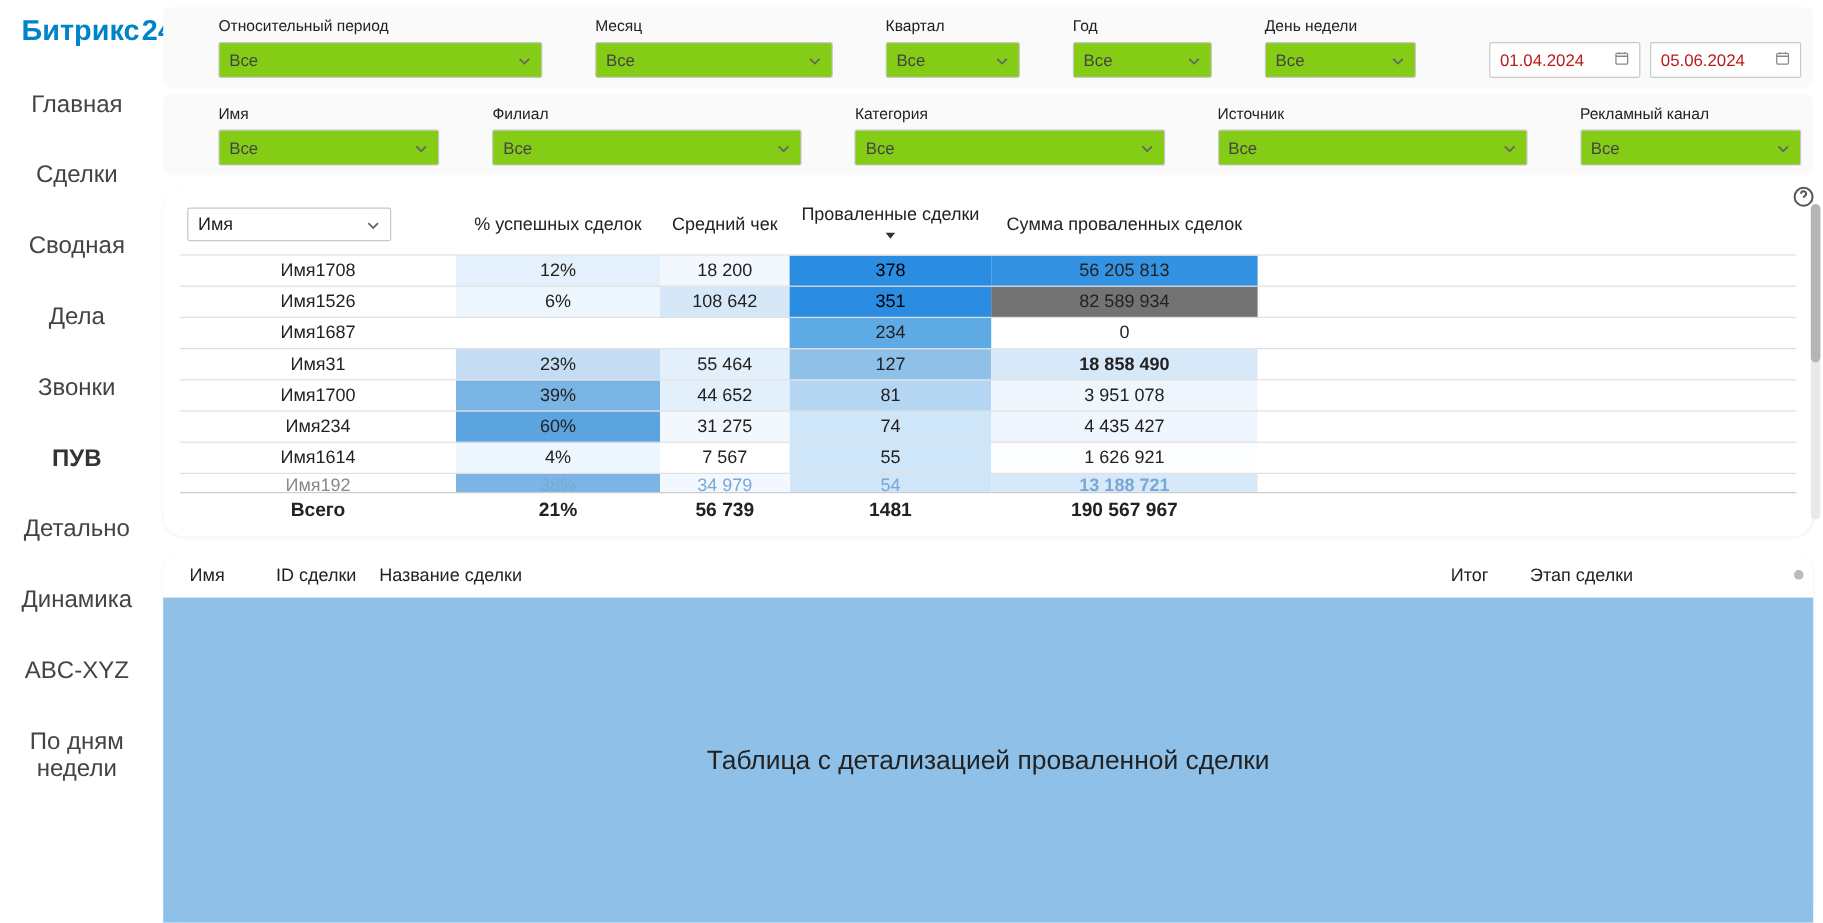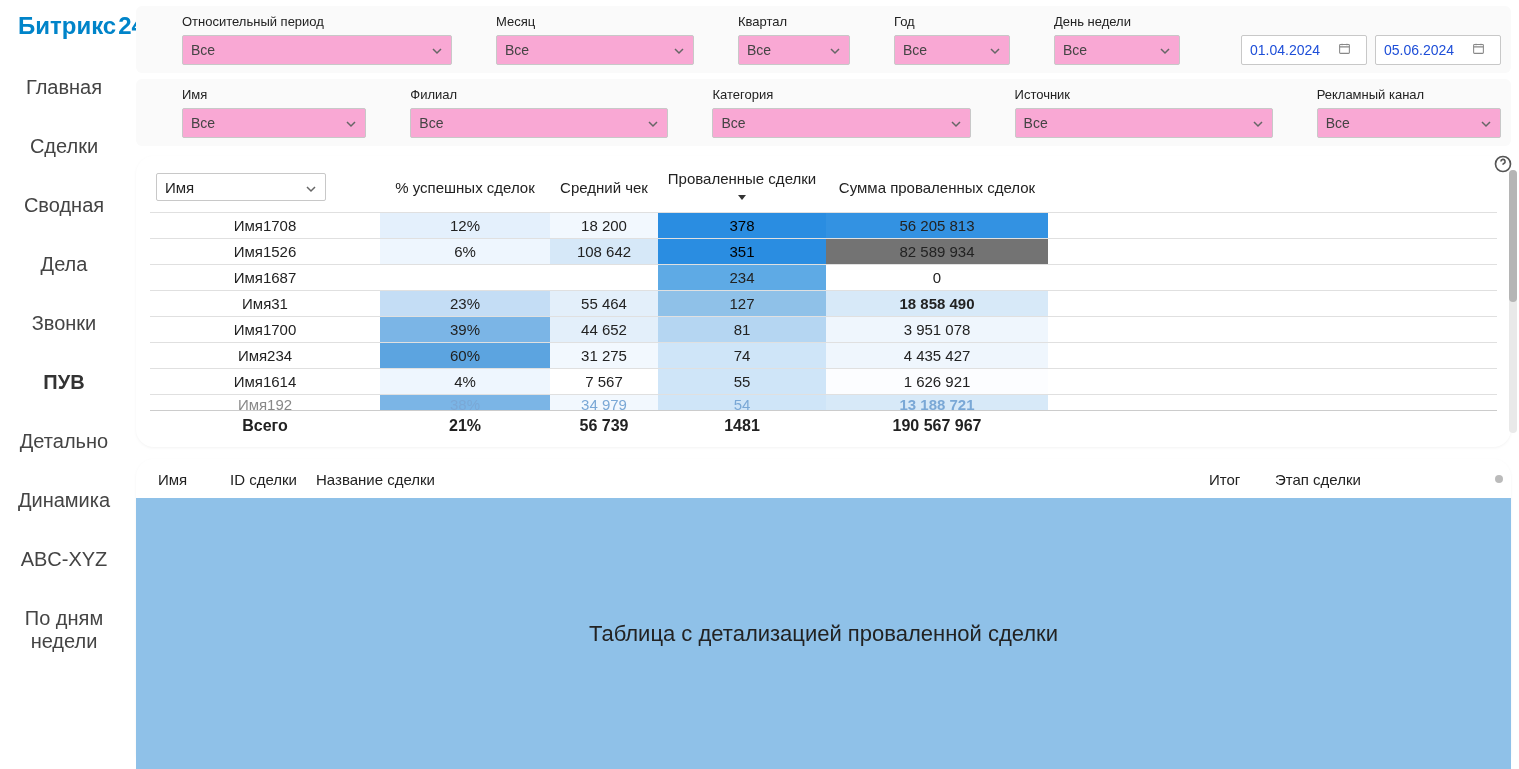--- a/index.html
+++ b/index.html
@@ -15,32 +15,32 @@
   .nav-item.active { font-weight: 700; color:#333;}
 
   .main { padding: 6px 8px 0 8px; display:flex; flex-direction:column; gap:6px; }
 
   .filters-row { display:flex; gap:8px; align-items:flex-end; background:#fafafa; border-radius:6px; padding:8px 10px; }
   .filters-row.second { background:#fafafa; }
 
   .filter { display:flex; flex-direction:column; gap:6px;margin-left:36px; }
   .filter-label { font-size: 13px; color:#222; }
   .select {
-    height: 30px; border:1px solid #c8c8c8; border-radius:2px; background:#f9a8d4;
+    height: 30px; border:1px solid #c8c8c8; border-radius:2px; background:#84cc16;
     display:flex; align-items:center; justify-content:space-between; padding:0 8px;
     color:#444; cursor:pointer; font-size:14px;
   }
   .chev { width:12px; height:12px; }
   .chev svg { width:12px; height:12px; stroke:#666; fill:none; stroke-width:1.5; }
 
   .date-group { display:flex; gap:8px; margin-left:auto; align-items:flex-end; }
   .date-input {
     height: 30px; border:1px solid #c8c8c8; border-radius:2px; background:#fff;
-    display:flex; align-items:center; justify-content:flex-start; padding:0 8px; gap:18px;
-    color:#1d4ed8; width:126px;margin-top:12px;
+    display:flex; align-items:center; justify-content:space-between; padding:0 8px; gap:18px;
+    color:#b91c1c; width:126px;margin-top:12px;
   }
   .cal-icon svg { width:13px; height:13px; stroke:#888; fill:none; stroke-width:1.3;}
 
   .panel {
     background:#fff; border-radius:18px; box-shadow: 0 1px 3px rgba(0,0,0,0.05);
     padding: 10px 14px 8px 14px; position:relative; margin-top:4px;
   }
   .help-icon { position:absolute; right:-2px; top:-2px; width:20px; height:20px; }
   .help-icon svg { width:20px; height:20px; stroke:#555; fill:none; stroke-width:2; }
 

